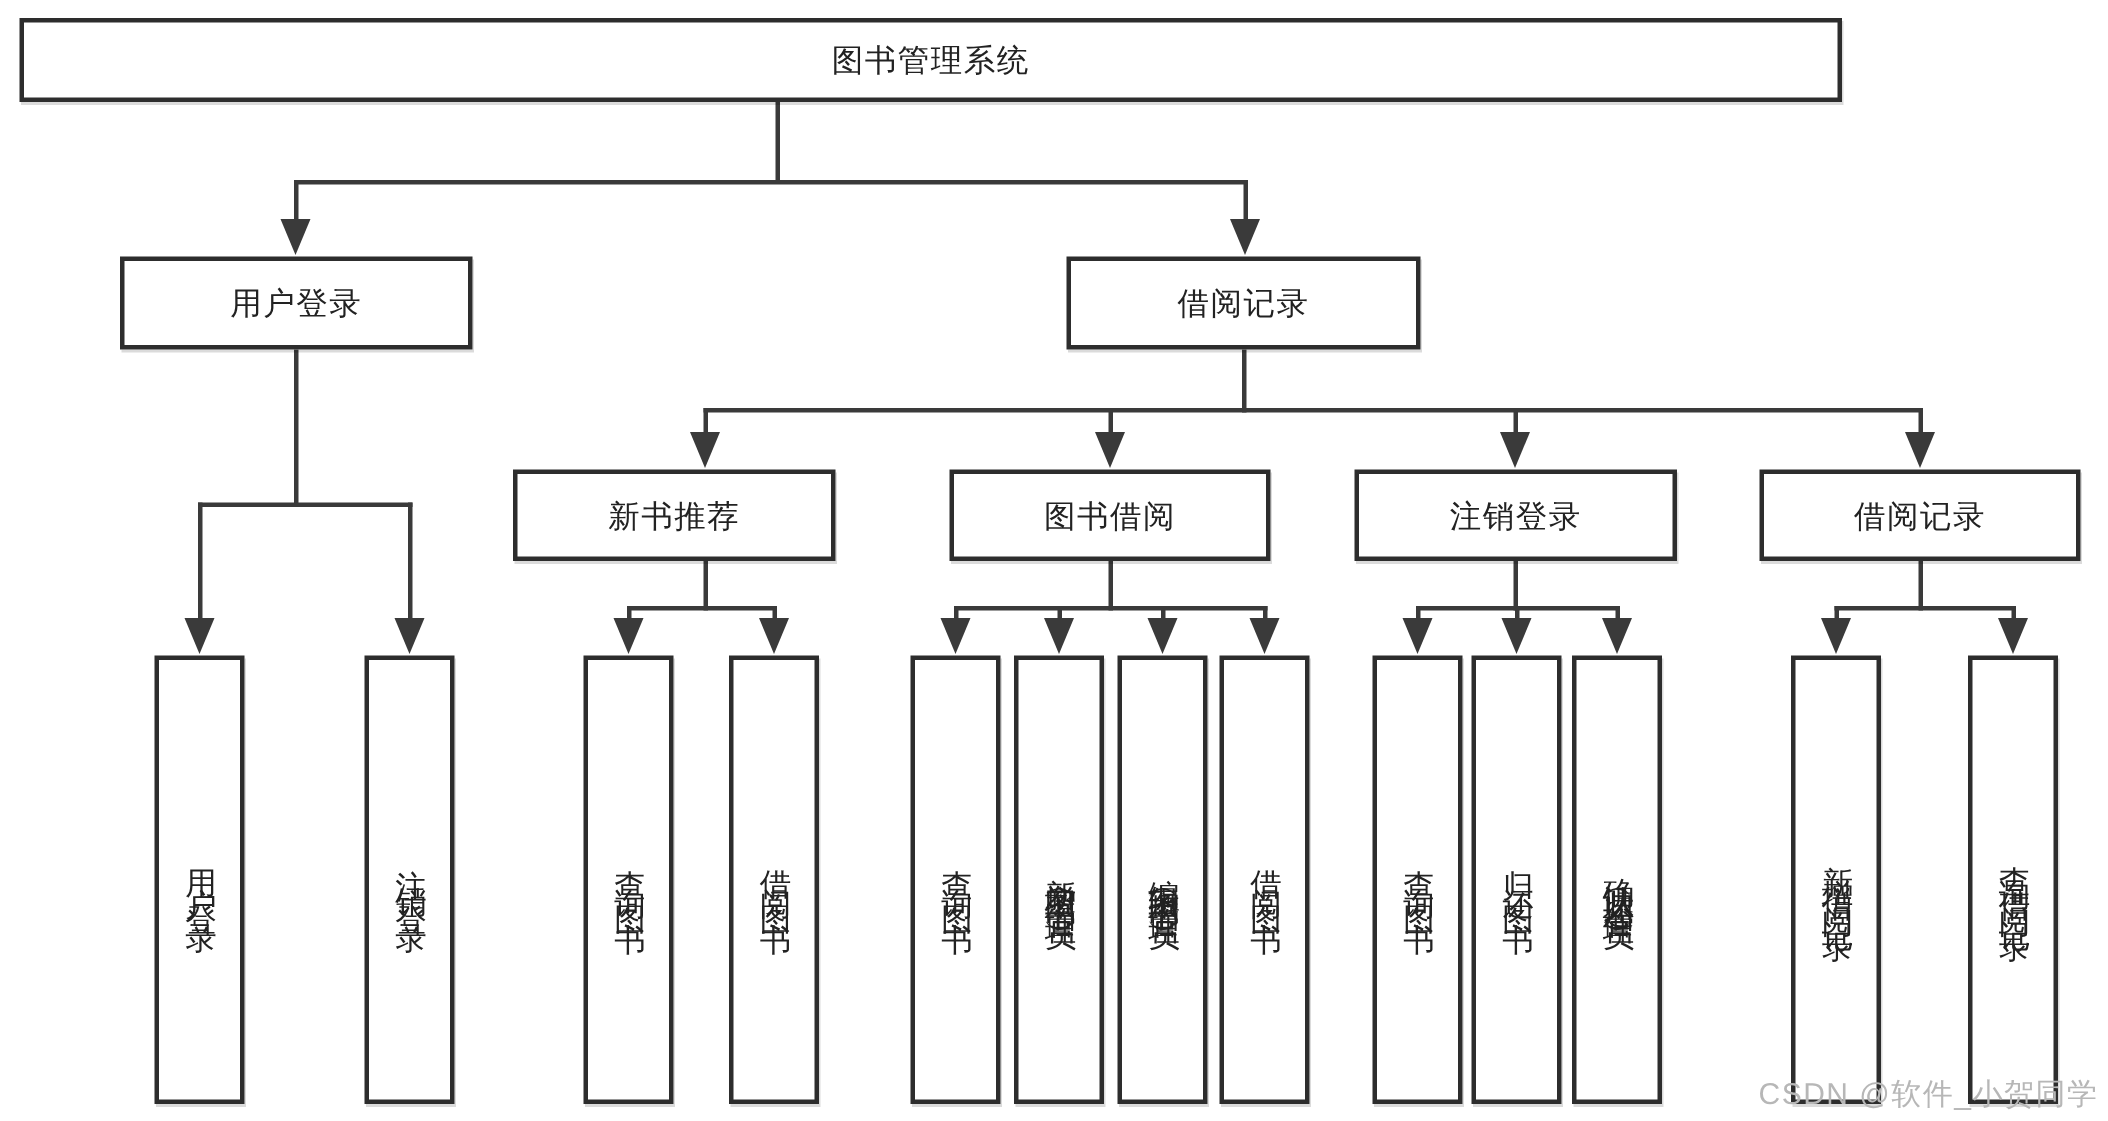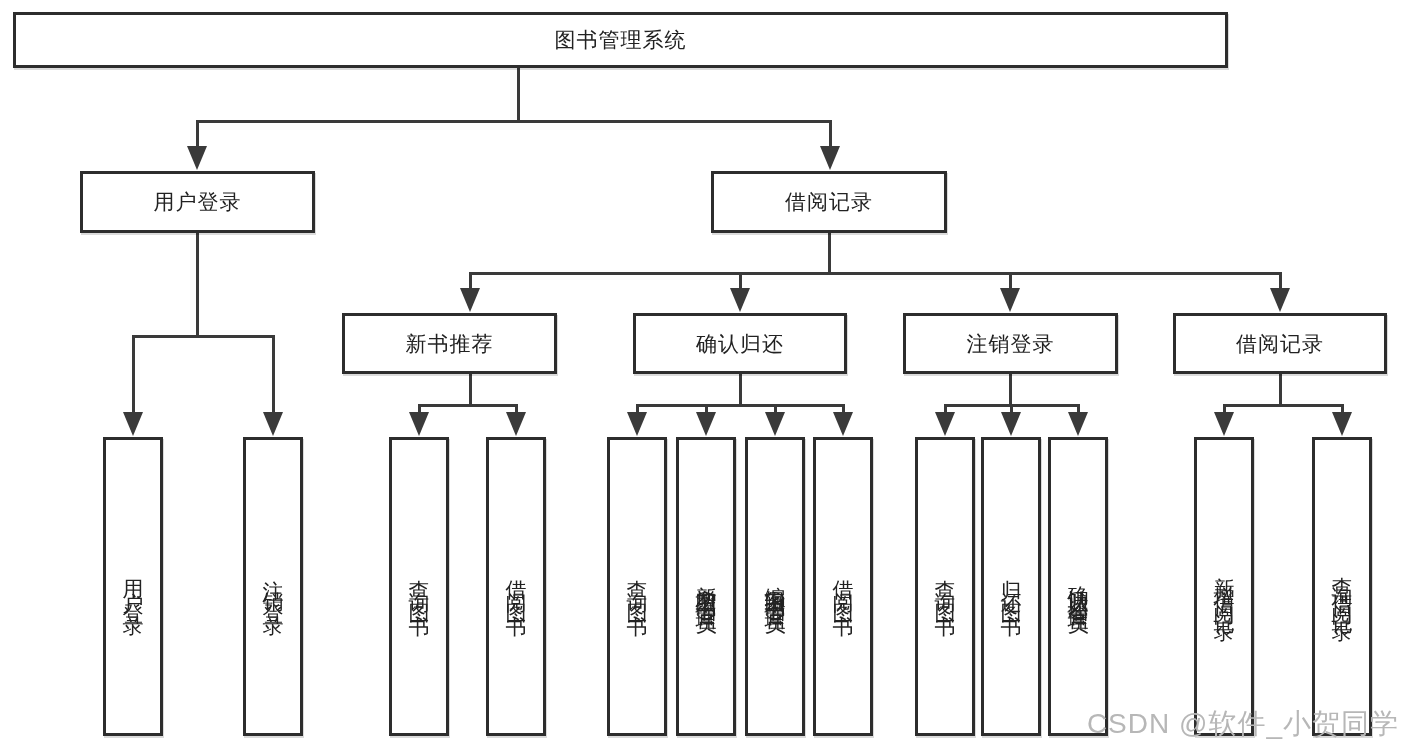--- a/index.html
+++ b/index.html
@@ -17,21 +17,21 @@
   
   .box{position:absolute;box-sizing:border-box;border:3px solid #2d2d2d;background:#ffffff;
     display:flex;align-items:center;justify-content:center;
     box-shadow:1px 2px 0 rgba(0,0,0,0.14);}
   .hlabel{font-size:21px;color:#222222;letter-spacing:1px;white-space:nowrap;}
   .vtext{writing-mode:vertical-rl;text-orientation:mixed;white-space:nowrap;
     font-size:21px;color:#222222;line-height:1.15;}
   .s4{letter-spacing:12px;}
   .s6{letter-spacing:9px;}
   .s10{letter-spacing:4px;}
-  .wm{position:absolute;right:6px;bottom:4px;font-size:28px;color:#b7b7b7;
+  .wm{position:absolute;right:6px;bottom:4px;font-size:20px;color:#b7b7b7;
     letter-spacing:1px;z-index:6;white-space:nowrap;text-align:right;}
 </style>
 </head>
 <body>
 
 <div id="canvas">
 
   <div class="vl" style="left:517px;top:66px;height:56px"></div>
   <div class="hl" style="left:196px;top:120px;width:636px"></div>
   <div class="vl" style="left:196px;top:120px;height:28px"></div>
@@ -99,21 +99,21 @@
     <span class="hlabel">用户登录</span>
   </div>
   <div class="box" style="left:711px;top:171px;width:236px;height:62px">
     <span class="hlabel">借阅记录</span>
   </div>
 
   <div class="box" style="left:342px;top:313px;width:215px;height:61px">
     <span class="hlabel">新书推荐</span>
   </div>
   <div class="box" style="left:633px;top:313px;width:214px;height:61px">
-    <span class="hlabel">确认归还</span>
+    <span class="hlabel">图书借阅</span>
   </div>
   <div class="box" style="left:903px;top:313px;width:215px;height:61px">
     <span class="hlabel">注销登录</span>
   </div>
   <div class="box" style="left:1173px;top:313px;width:214px;height:61px">
     <span class="hlabel">借阅记录</span>
   </div>
 
   <div class="box" style="left:103px;top:437px;width:60px;height:299px">
     <span class="vtext s4">用户登录</span>

